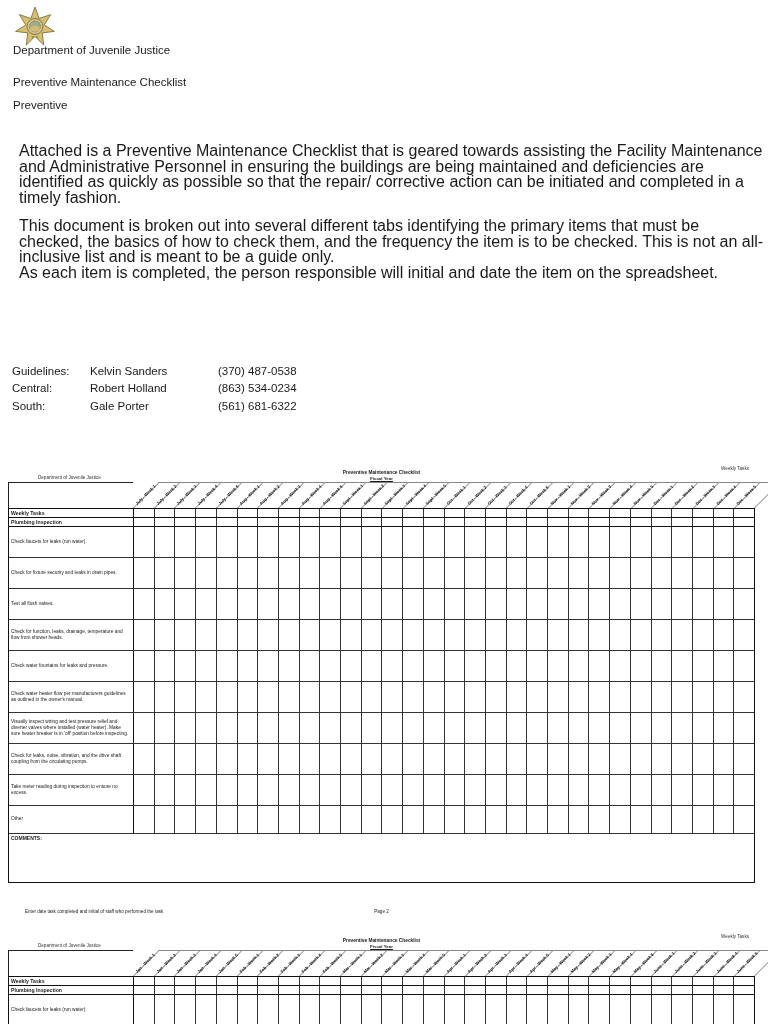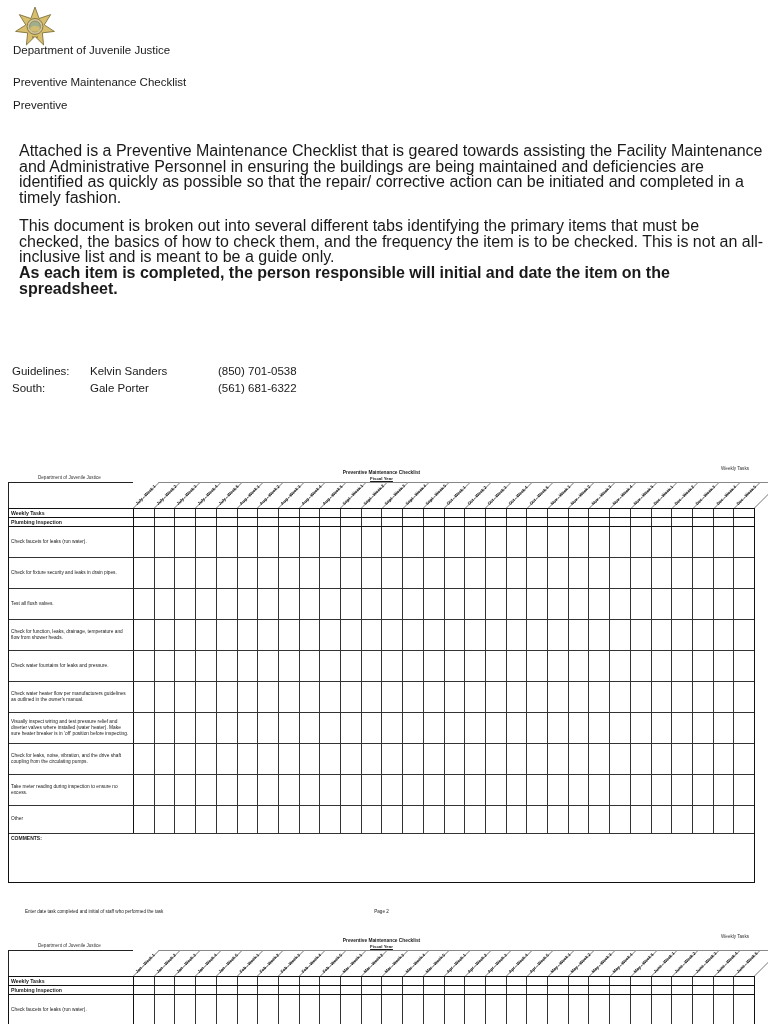--- a/index.html
+++ b/index.html
@@ -5,21 +5,21 @@
   html,body{margin:0;padding:0;background:#fff;}
   .page{
     position:relative;width:768px;height:1024px;background:#ffffff;overflow:hidden;
     font-family:"Liberation Sans","DejaVu Sans",sans-serif;color:#1a1a1a;
   }
   
   .logo{position:absolute;left:14px;top:6px;width:42px;height:42px;}
   .doc-title{position:absolute;left:13px;font-size:11.5px;}
   .t1{top:44px;} .t2{top:76px;} .t3{top:99px;}
   .body-text{position:absolute;left:11px;width:748px;font-size:16px;line-height:15.5px;margin:8px;}
-  .p1{top:135px;} .p2{top:210px;} .p3{top:257px;font-weight:bold;} .p4{top:293px;} .p5{top:346px;}
+  .p1{top:135px;} .p2{top:210px;} .p3{top:257px;} .p4{top:293px;} .p5{top:346px;}
   .contacts{position:absolute;left:12px;top:362px;font-size:11.5px;}
   .contact-row{display:flex;height:17.5px;align-items:center;}
   .c-region{width:78px;} .c-name{width:128px;}
   
   .ck-table{position:absolute;left:8px;width:747px;}
   .tbl1{top:464px;} .tbl2{top:932px;}
   .ck-meta{position:relative;height:18px;}
   .m-left{position:absolute;left:30px;bottom:2px;font-size:4.6px;color:#333;}
   .m-center{position:absolute;left:0;right:0;bottom:1px;text-align:center;line-height:1.25;}
   .m-center .mc-title{font-size:4.8px;font-weight:bold;}
@@ -67,21 +67,26 @@
   <div class="doc-title t3">Preventive</div>
 
   <p class="body-text p1">Attached is a Preventive Maintenance Checklist that is geared towards assisting the Facility Maintenance and Administrative Personnel in ensuring the buildings are being maintained and deficiencies are identified as quickly as possible so that the repair/ corrective action can be initiated and completed in a timely fashion.</p>
   <p class="body-text p2">This document is broken out into several different tabs identifying the primary items that must be checked, the basics of how to check them, and the frequency the item is to be checked.  This is not an all-inclusive list and is meant to be a guide only.</p>
   <p class="body-text p3">As each item is completed, the person responsible will initial and date the item on the spreadsheet.</p>
 
   <div class="contacts">
     <div class="contact-row">
       <span class="c-region">Guidelines:</span>
       <span class="c-name">Kelvin Sanders</span>
-      <span class="c-phone">(850) 701-0538</span>
+      <span class="c-phone">(370) 487-0538</span>
+    </div>
+    <div class="contact-row">
+      <span class="c-region">Central:</span>
+      <span class="c-name">Robert Holland</span>
+      <span class="c-phone">(863) 534-0234</span>
     </div>
     <div class="contact-row">
       <span class="c-region">South:</span>
       <span class="c-name">Gale Porter</span>
       <span class="c-phone">(561) 681-6322</span>
     </div>
   </div>
 
   <section class="ck-table tbl1">
       <div class="ck-meta">

